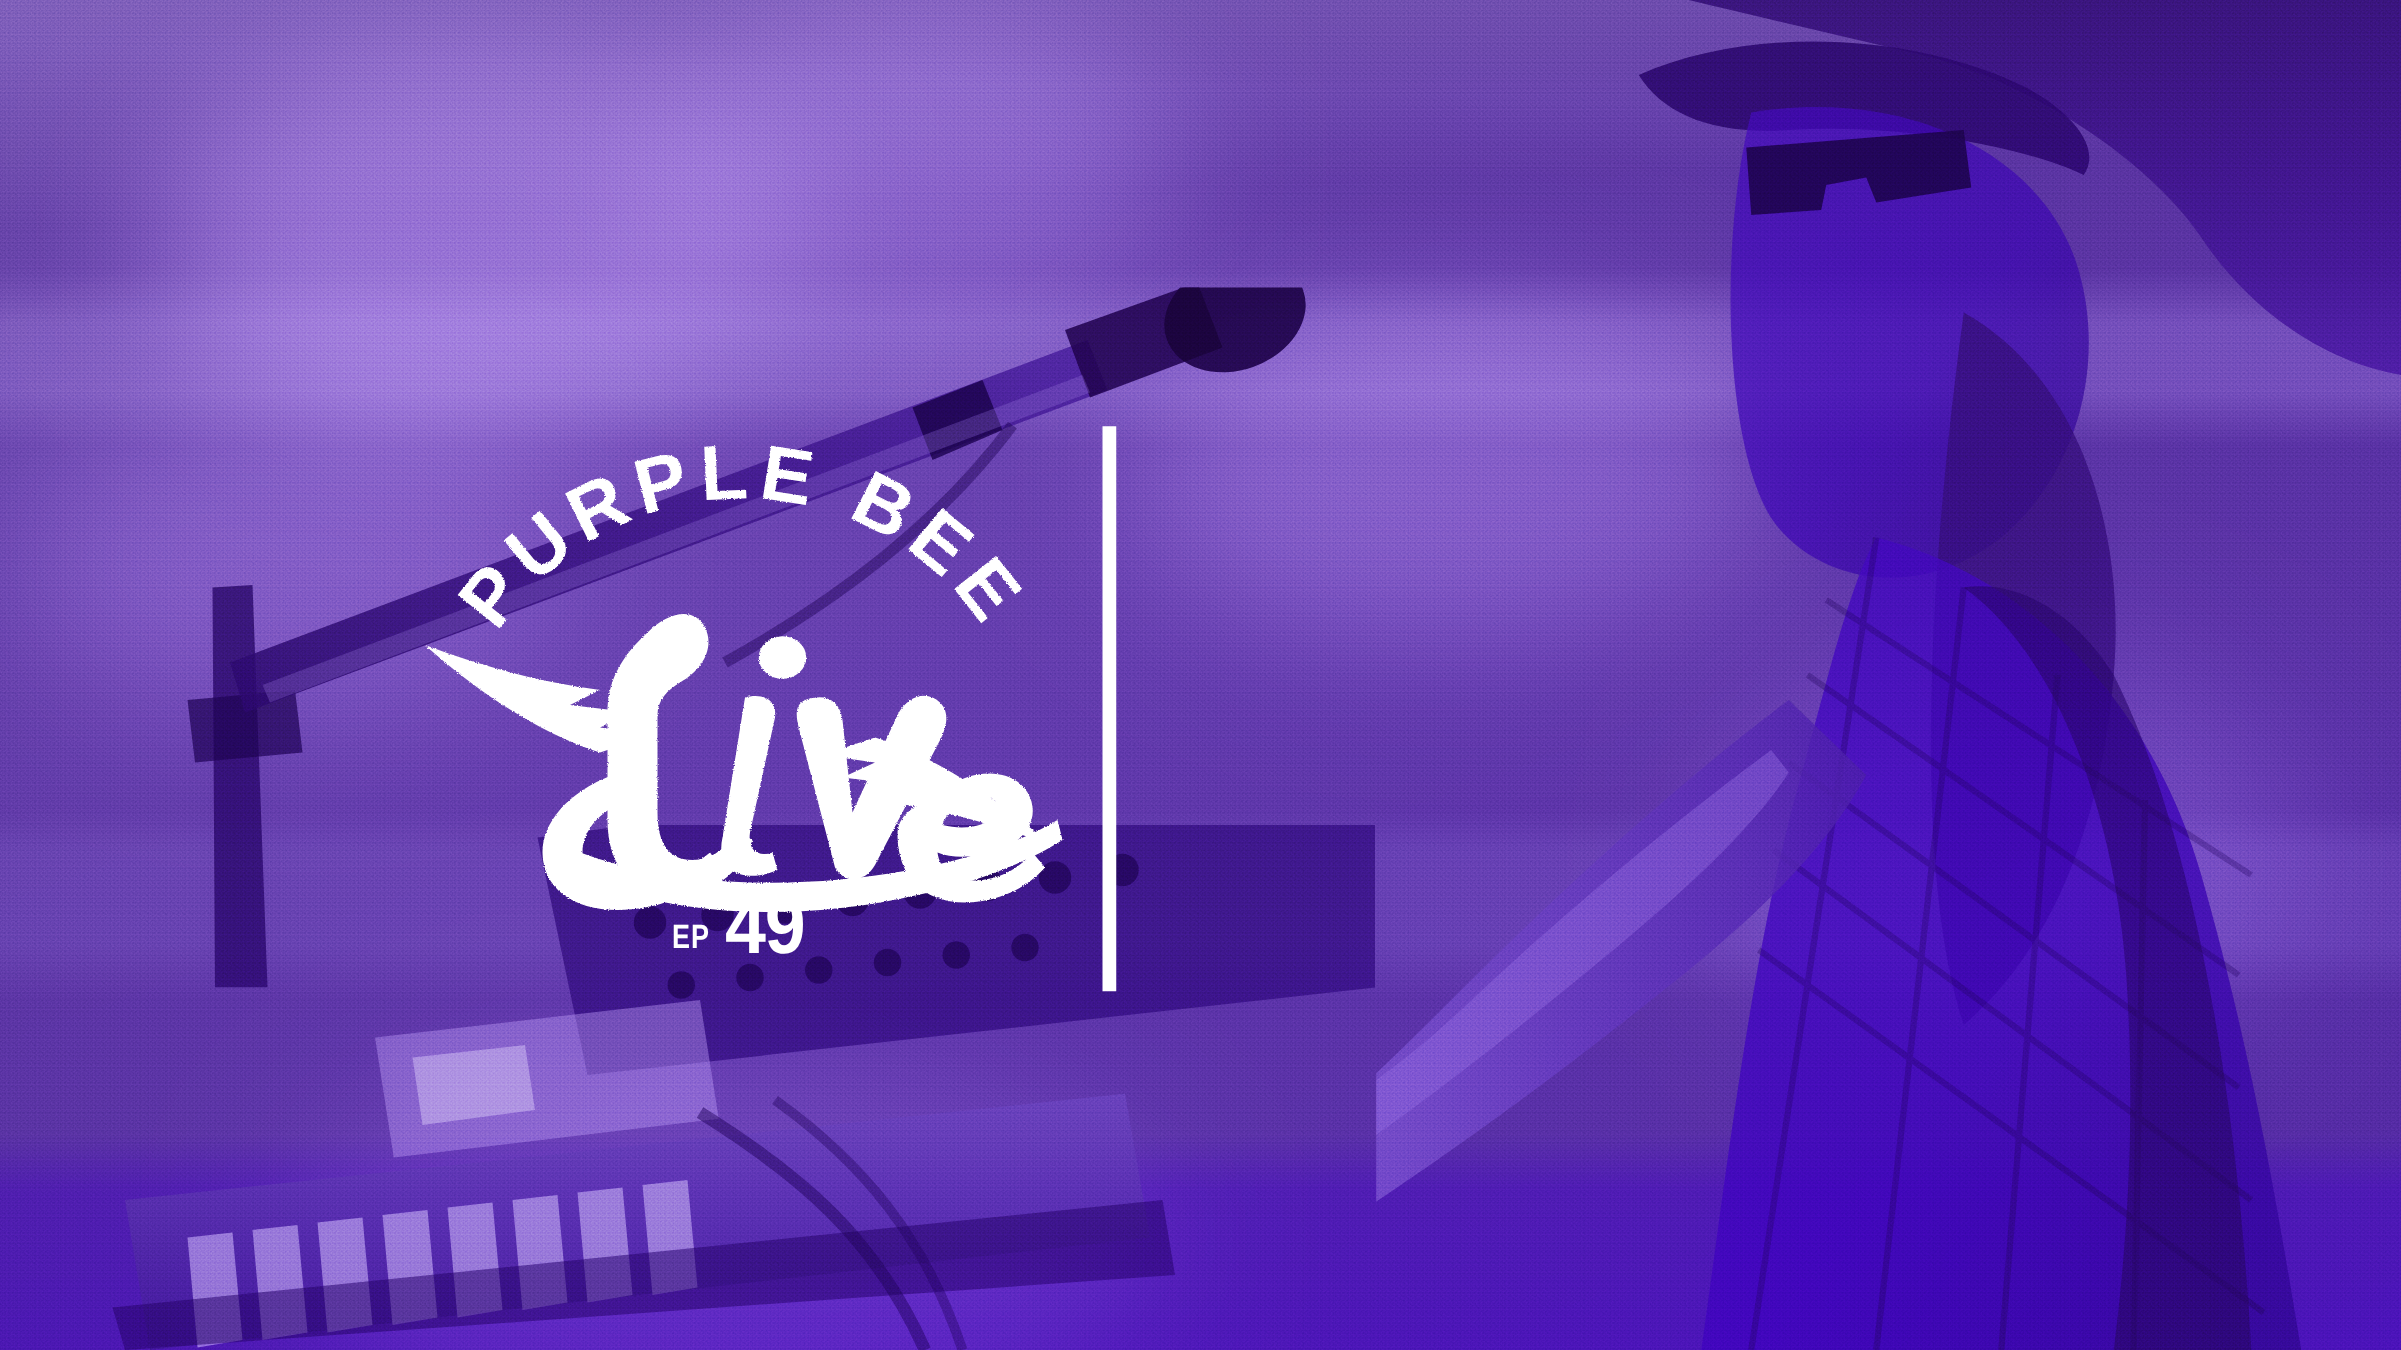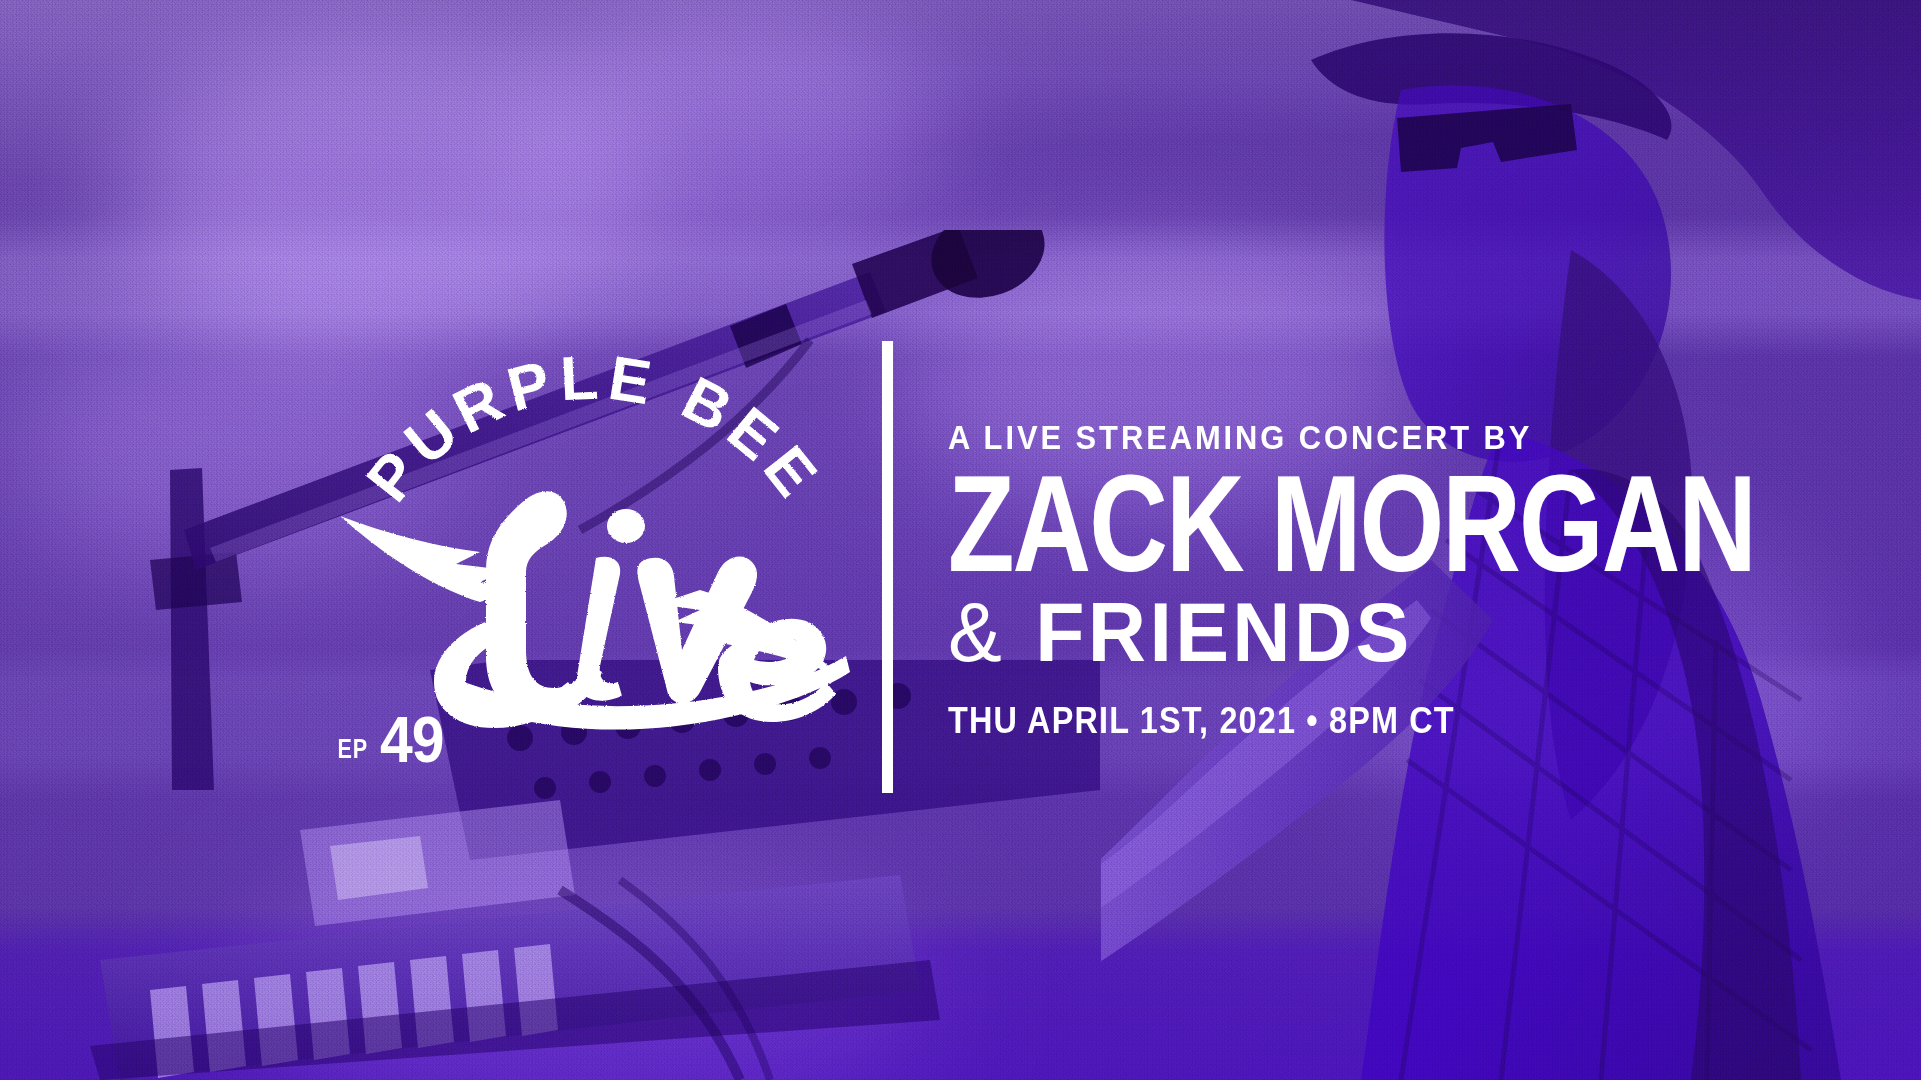--- a/index.html
+++ b/index.html
@@ -107,21 +107,21 @@
     height: 470px;
   }
   .badge svg { display: block; width: 100%; height: 100%; overflow: visible; }
 
   .ep-row {
     position: absolute;
     left: 0; right: 0;
     bottom: 22px;
     display: flex;
     align-items: flex-end;
-    justify-content: flex-start;
+    justify-content: center;
     gap: 12px;
     color: #fff;
   }
   .ep-label {
     font-size: 27px;
     font-weight: 700;
     letter-spacing: 1px;
     transform: scaleX(.80);
     transform-origin: right bottom;
     line-height: 1;
@@ -455,24 +455,15 @@
       </svg>
 
       <div class="ep-row">
         <span class="ep-label">EP</span>
         <span class="ep-number">49</span>
       </div>
     </div>
 
     <div class="divider"></div>
 
-    <div class="info">
-      <div class="kicker">A LIVE STREAMING CONCERT BY</div>
-      <div class="headline">ZACK MORGAN</div>
-      <div class="subhead">
-        <span class="amp">&amp;</span>
-        <span>FRIENDS</span>
-      </div>
-      <div class="dateline">THU APRIL 1ST, 2021 • 8PM CT</div>
-    </div>
 
   </div>
 </div>
 
 </body></html>

